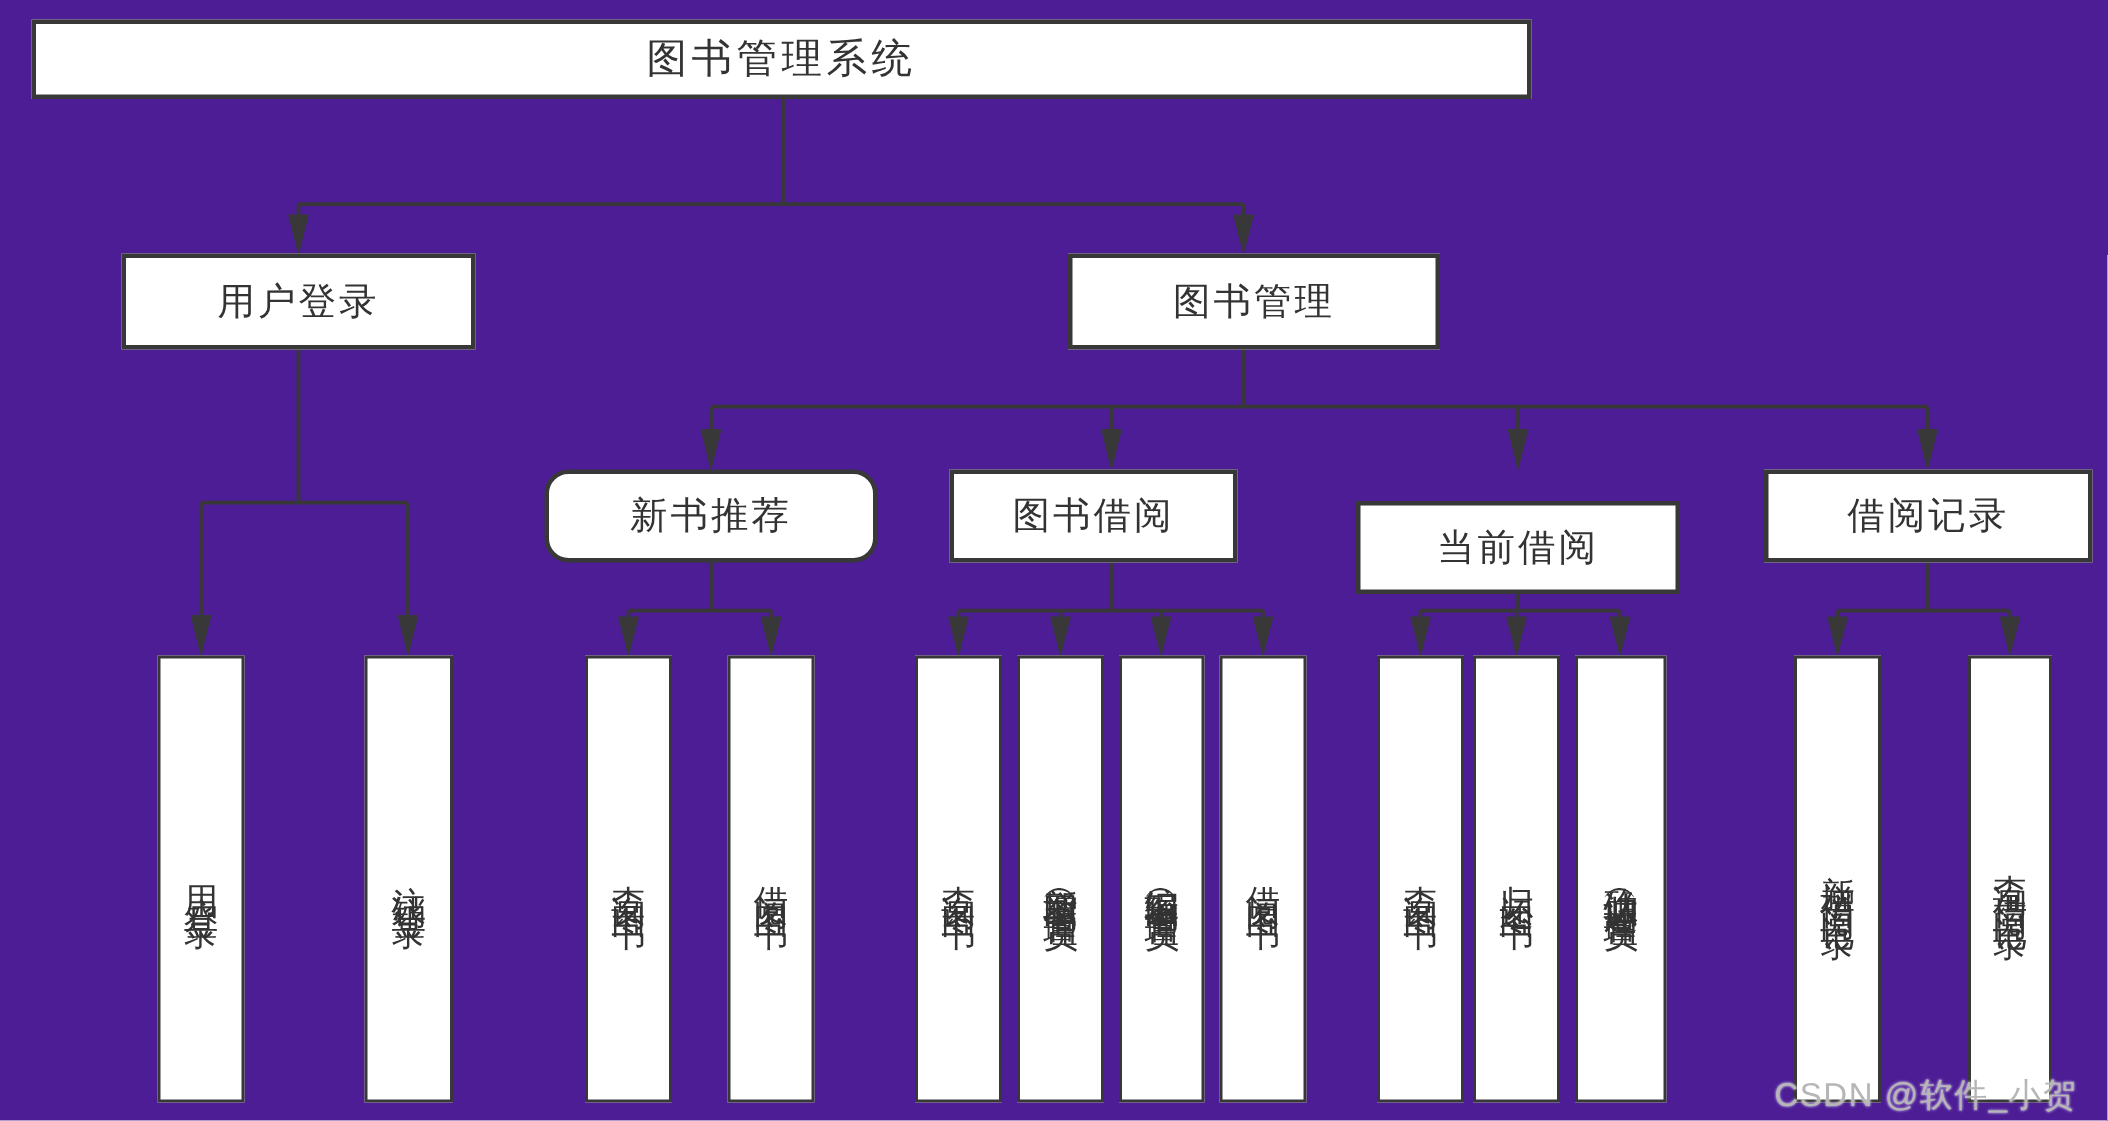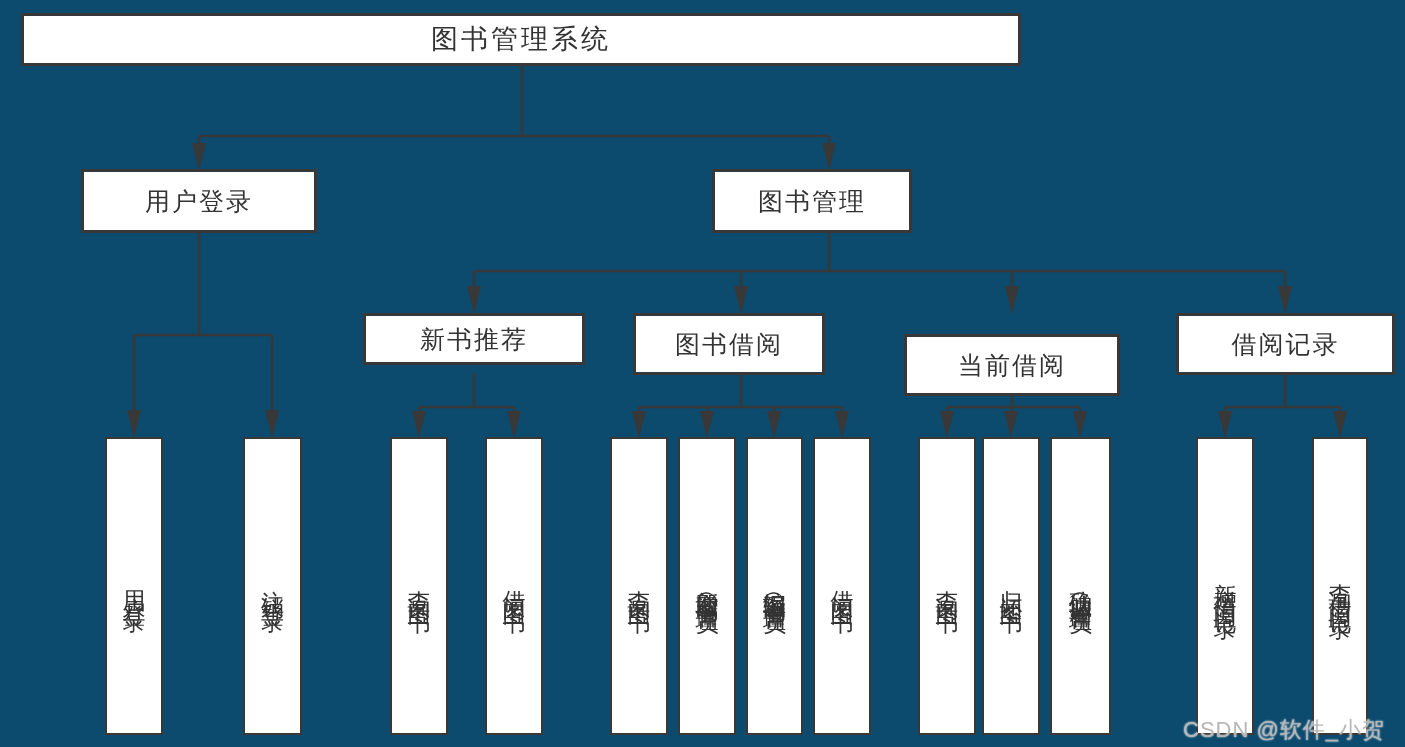--- a/index.html
+++ b/index.html
@@ -1,19 +1,19 @@
 <!DOCTYPE html>
 <html><head>
 <meta charset="utf-8">
 <style>
   html,body { margin:0; padding:0; background:#ffffff; }
   #stage {
     position:relative;
     width:1405px; height:747px;
-    background:#0c4a6e;
+    background:#4c1d95;
     font-family:"Liberation Sans", sans-serif;
     color:#333333;
     overflow:hidden;
   }
   #wires { position:absolute; left:0; top:0; z-index:1; }
   .node {
     position:absolute;
     box-sizing:border-box;
     background:#ffffff;
     border:3px solid #383838;
@@ -118,23 +118,23 @@
       <polygon points="1073,411 1087,411 1080,438"></polygon>
 
       <polygon points="1218,411 1232,411 1225,438"></polygon>
       <polygon points="1333,411 1347,411 1340,438"></polygon>
     </g>
   </svg>
 
   <div class="node root" style="left:21px; top:13px; width:1000px; height:53px;">图书管理系统</div>
 
   <div class="node h" style="left:81px; top:169px; width:236px; height:64px;">用户登录</div>
-  <div class="node h" style="left:712px; top:169px; width:200px; height:64px;">图书管理</div>
+  <div class="node h" style="left:712px; top:169px; width:248px; height:64px;">图书管理</div>
 
-  <div class="node h" style="left:363px; top:313px; width:222px; height:52px;">新书推荐</div>
+  <div class="node h" style="left:363px; top:313px; width:222px; height:62px;border-radius:16px;">新书推荐</div>
   <div class="node h" style="left:633px; top:313px; width:192px; height:62px;">图书借阅</div>
   <div class="node h" style="left:904px; top:313px; width:216px; height:62px;margin-top:21px;">当前借阅</div>
   <div class="node h" style="left:1176px; top:313px; width:219px; height:62px;">借阅记录</div>
 
   <div class="node v loose" style="left:105px; top:437px; width:58px; height:298px;">用户登录</div>
   <div class="node v loose" style="left:243px; top:437px; width:59px; height:298px;">注销登录</div>
 
   <div class="node v loose" style="left:390px; top:437px; width:58px; height:298px;">查询图书</div>
   <div class="node v loose" style="left:485px; top:437px; width:58px; height:298px;">借阅图书</div>
 

